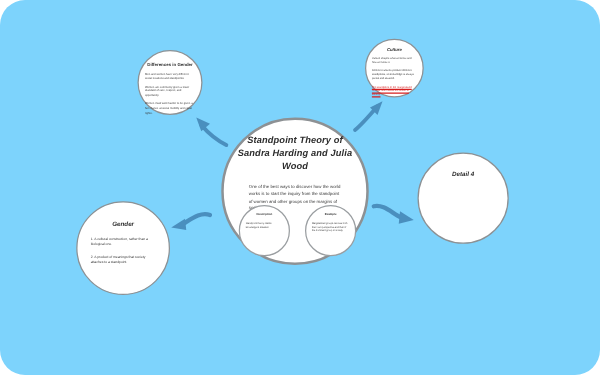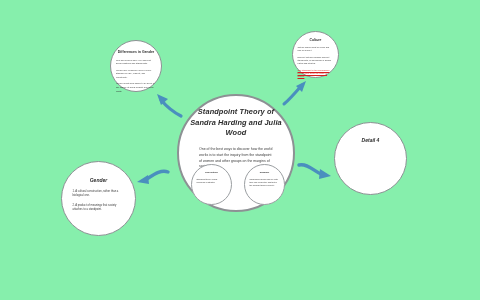--- a/index.html
+++ b/index.html
@@ -12,21 +12,22 @@
     height: 300px;
     position: relative;
     overflow: hidden;
     font-family: "Liberation Sans", sans-serif;
     -webkit-font-smoothing: antialiased;
   }
 
   .canvas {
     position: absolute;
     inset: 0;
-    background: #86efac;
+    background: #7dd3fc;
+    border-radius: 20px;
   }
 
   
   .bubble {
     position: absolute;
     border-radius: 50%;
     background: #ffffff;
     border: 1px solid #8d9194;
     box-sizing: border-box;
     display: flex;

